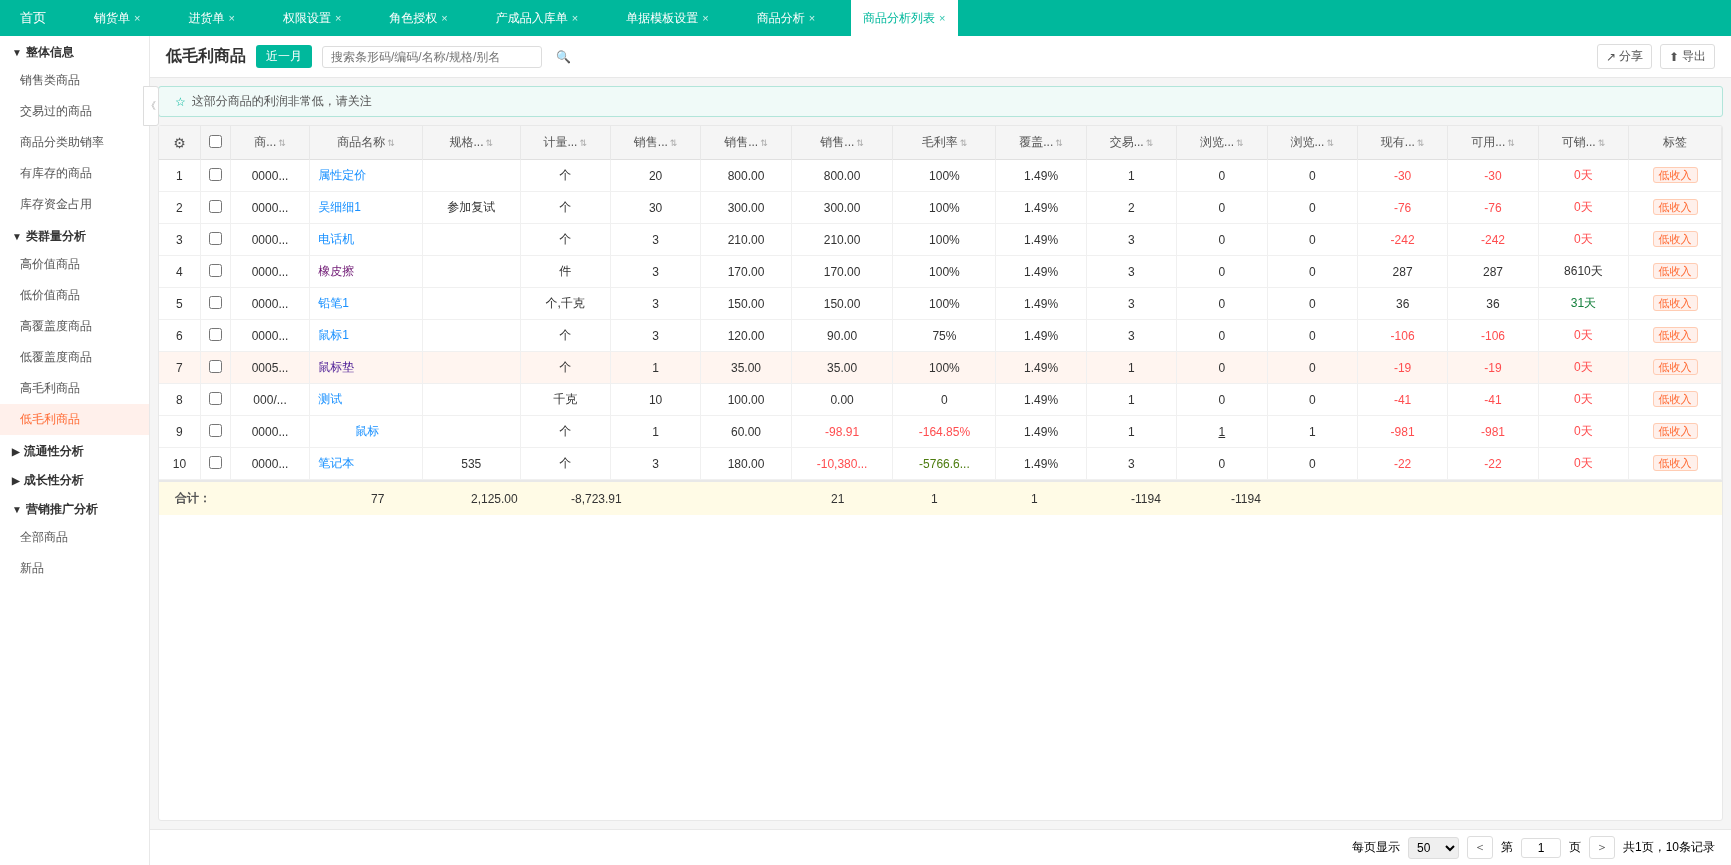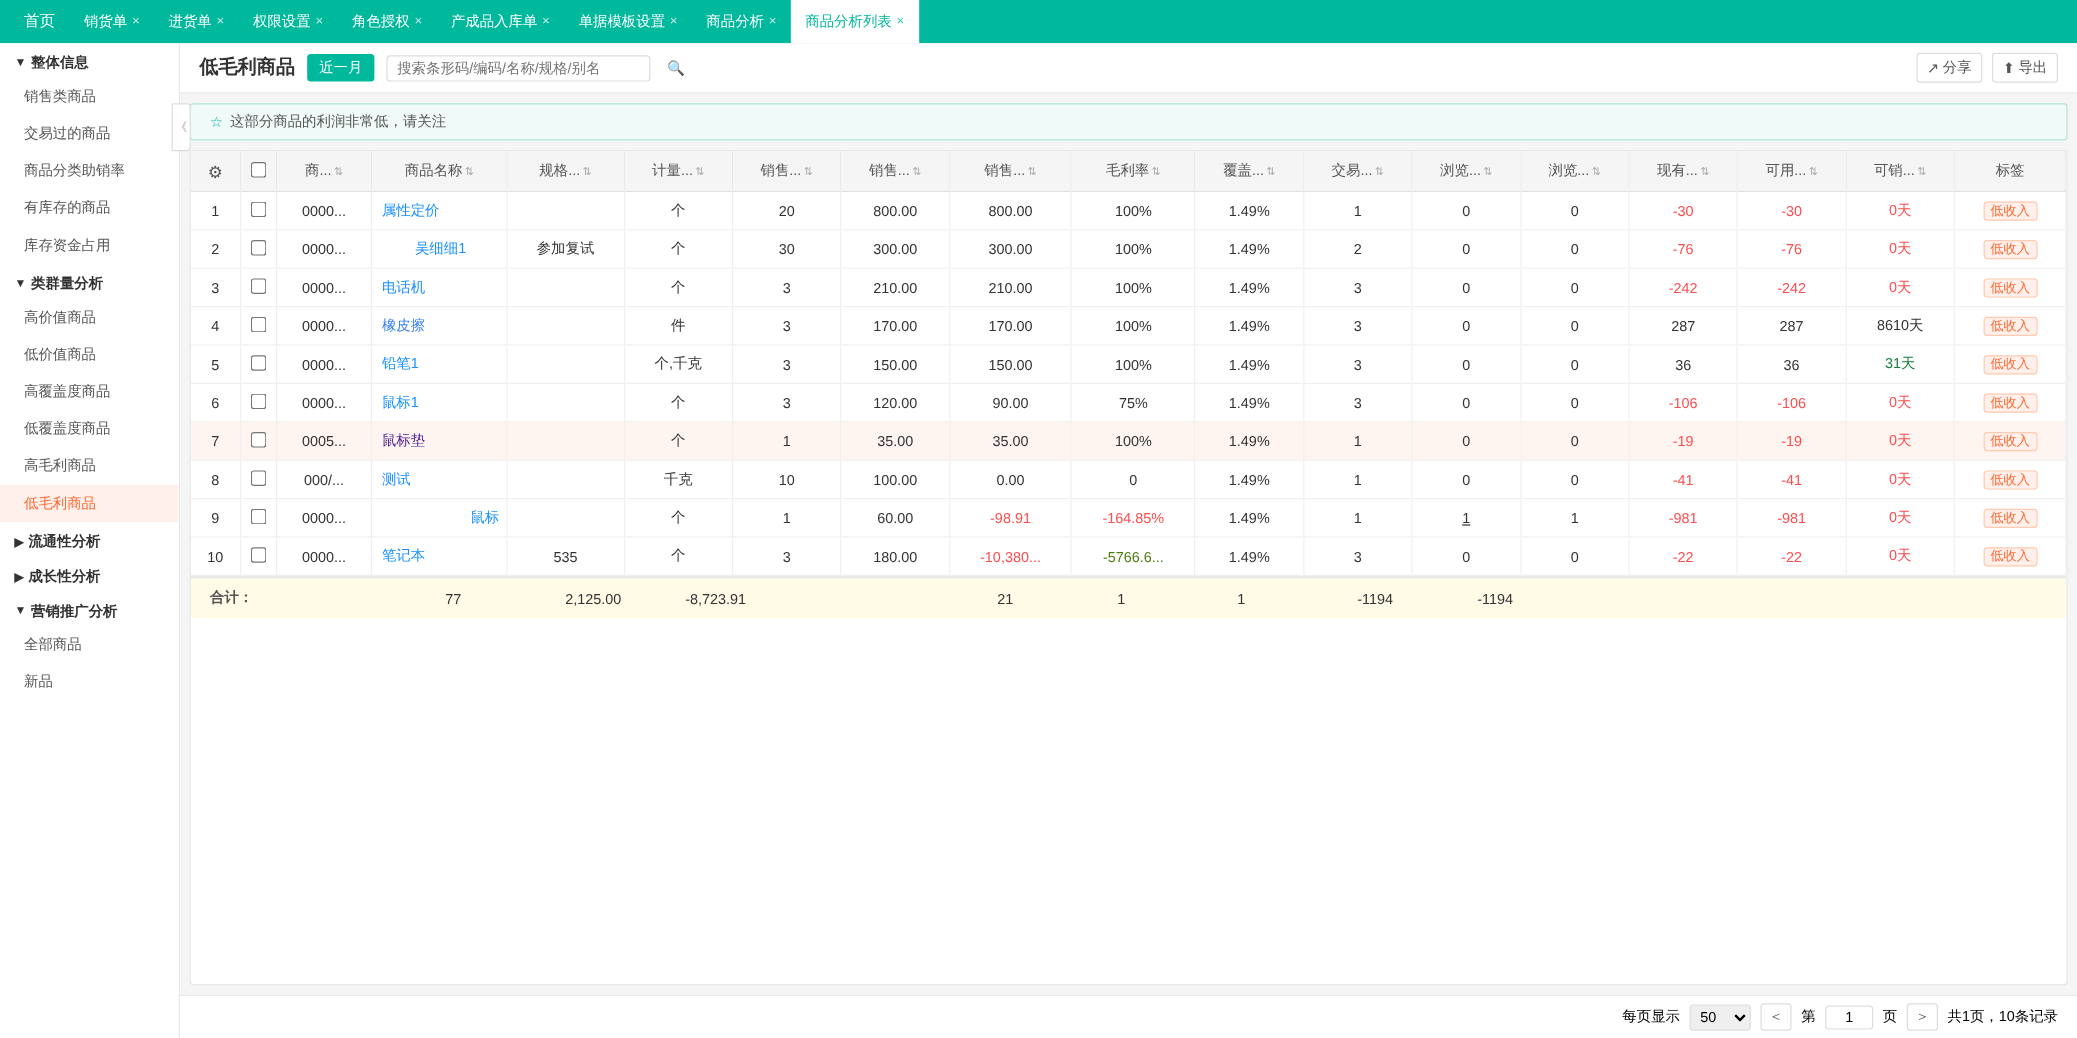--- a/index.html
+++ b/index.html
@@ -5,20 +5,21 @@
     * { box-sizing: border-box; margin: 0; padding: 0; font-family: 'Microsoft YaHei', Arial, sans-serif; font-size: 12px; }
     body { background: #f5f5f5; }
 
     
     .top-nav {
       background: #00b89c;
       display: flex;
       align-items: center;
       height: 36px;
       padding: 0 8px;
+      gap: 24px;
     }
     .top-nav .nav-item {
       color: #fff;
       padding: 0 12px;
       height: 36px;
       display: flex;
       align-items: center;
       cursor: pointer;
       white-space: nowrap;
       font-size: 13px;
@@ -408,21 +409,21 @@
       <td>0</td>
       <td style="color:#ff4d4f">-30</td>
       <td style="color:#ff4d4f">-30</td>
       <td style="color:#ff4d4f">0天</td>
       <td><span class="tag-low-income">低收入</span></td>
     </tr>
             <tr>
       <td>2</td>
       <td class="checkbox-col"><input type="checkbox" style=""></td>
       <td>0000...</td>
-      <td style="text-align:center; padding-left:8px; color:#1890ff; cursor:pointer;">吴细细1</td>
+      <td style="text-align:left; padding-left:8px; color:#1890ff; cursor:pointer;">吴细细1</td>
       <td>参加复试</td>
       <td>个</td>
       <td>30</td>
       <td>300.00</td>
       <td style="color:#333">300.00</td>
       <td style="color:#333">100%</td>
       <td>1.49%</td>
       <td>2</td>
       <td class="">0</td>
       <td>0</td>
@@ -448,21 +449,21 @@
       <td>0</td>
       <td style="color:#ff4d4f">-242</td>
       <td style="color:#ff4d4f">-242</td>
       <td style="color:#ff4d4f">0天</td>
       <td><span class="tag-low-income">低收入</span></td>
     </tr>
             <tr>
       <td>4</td>
       <td class="checkbox-col"><input type="checkbox" style=""></td>
       <td>0000...</td>
-      <td style="text-align:left; padding-left:8px; color:#3b82f6; cursor:pointer;">橡皮擦</td>
+      <td style="text-align:left; padding-left:8px; color:#701a75; cursor:pointer;">橡皮擦</td>
       <td></td>
       <td>件</td>
       <td>3</td>
       <td>170.00</td>
       <td style="color:#333">170.00</td>
       <td style="color:#333">100%</td>
       <td>1.49%</td>
       <td>3</td>
       <td class="">0</td>
       <td>0</td>
@@ -548,21 +549,21 @@
       <td>0</td>
       <td style="color:#ff4d4f">-41</td>
       <td style="color:#ff4d4f">-41</td>
       <td style="color:#ff4d4f">0天</td>
       <td><span class="tag-low-income">低收入</span></td>
     </tr>
             <tr>
       <td>9</td>
       <td class="checkbox-col"><input type="checkbox" style=""></td>
       <td>0000...</td>
-      <td style="text-align:right; padding-left:8px; color:#1890ff; cursor:pointer;">鼠标</td>
+      <td style="text-align:center; padding-left:8px; color:#1890ff; cursor:pointer;">鼠标</td>
       <td></td>
       <td>个</td>
       <td>1</td>
       <td>60.00</td>
       <td style="color:#ff4d4f">-98.91</td>
       <td style="color:#ff4d4f">-164.85%</td>
       <td>1.49%</td>
       <td>1</td>
       <td class="link-underline">1</td>
       <td>1</td>

